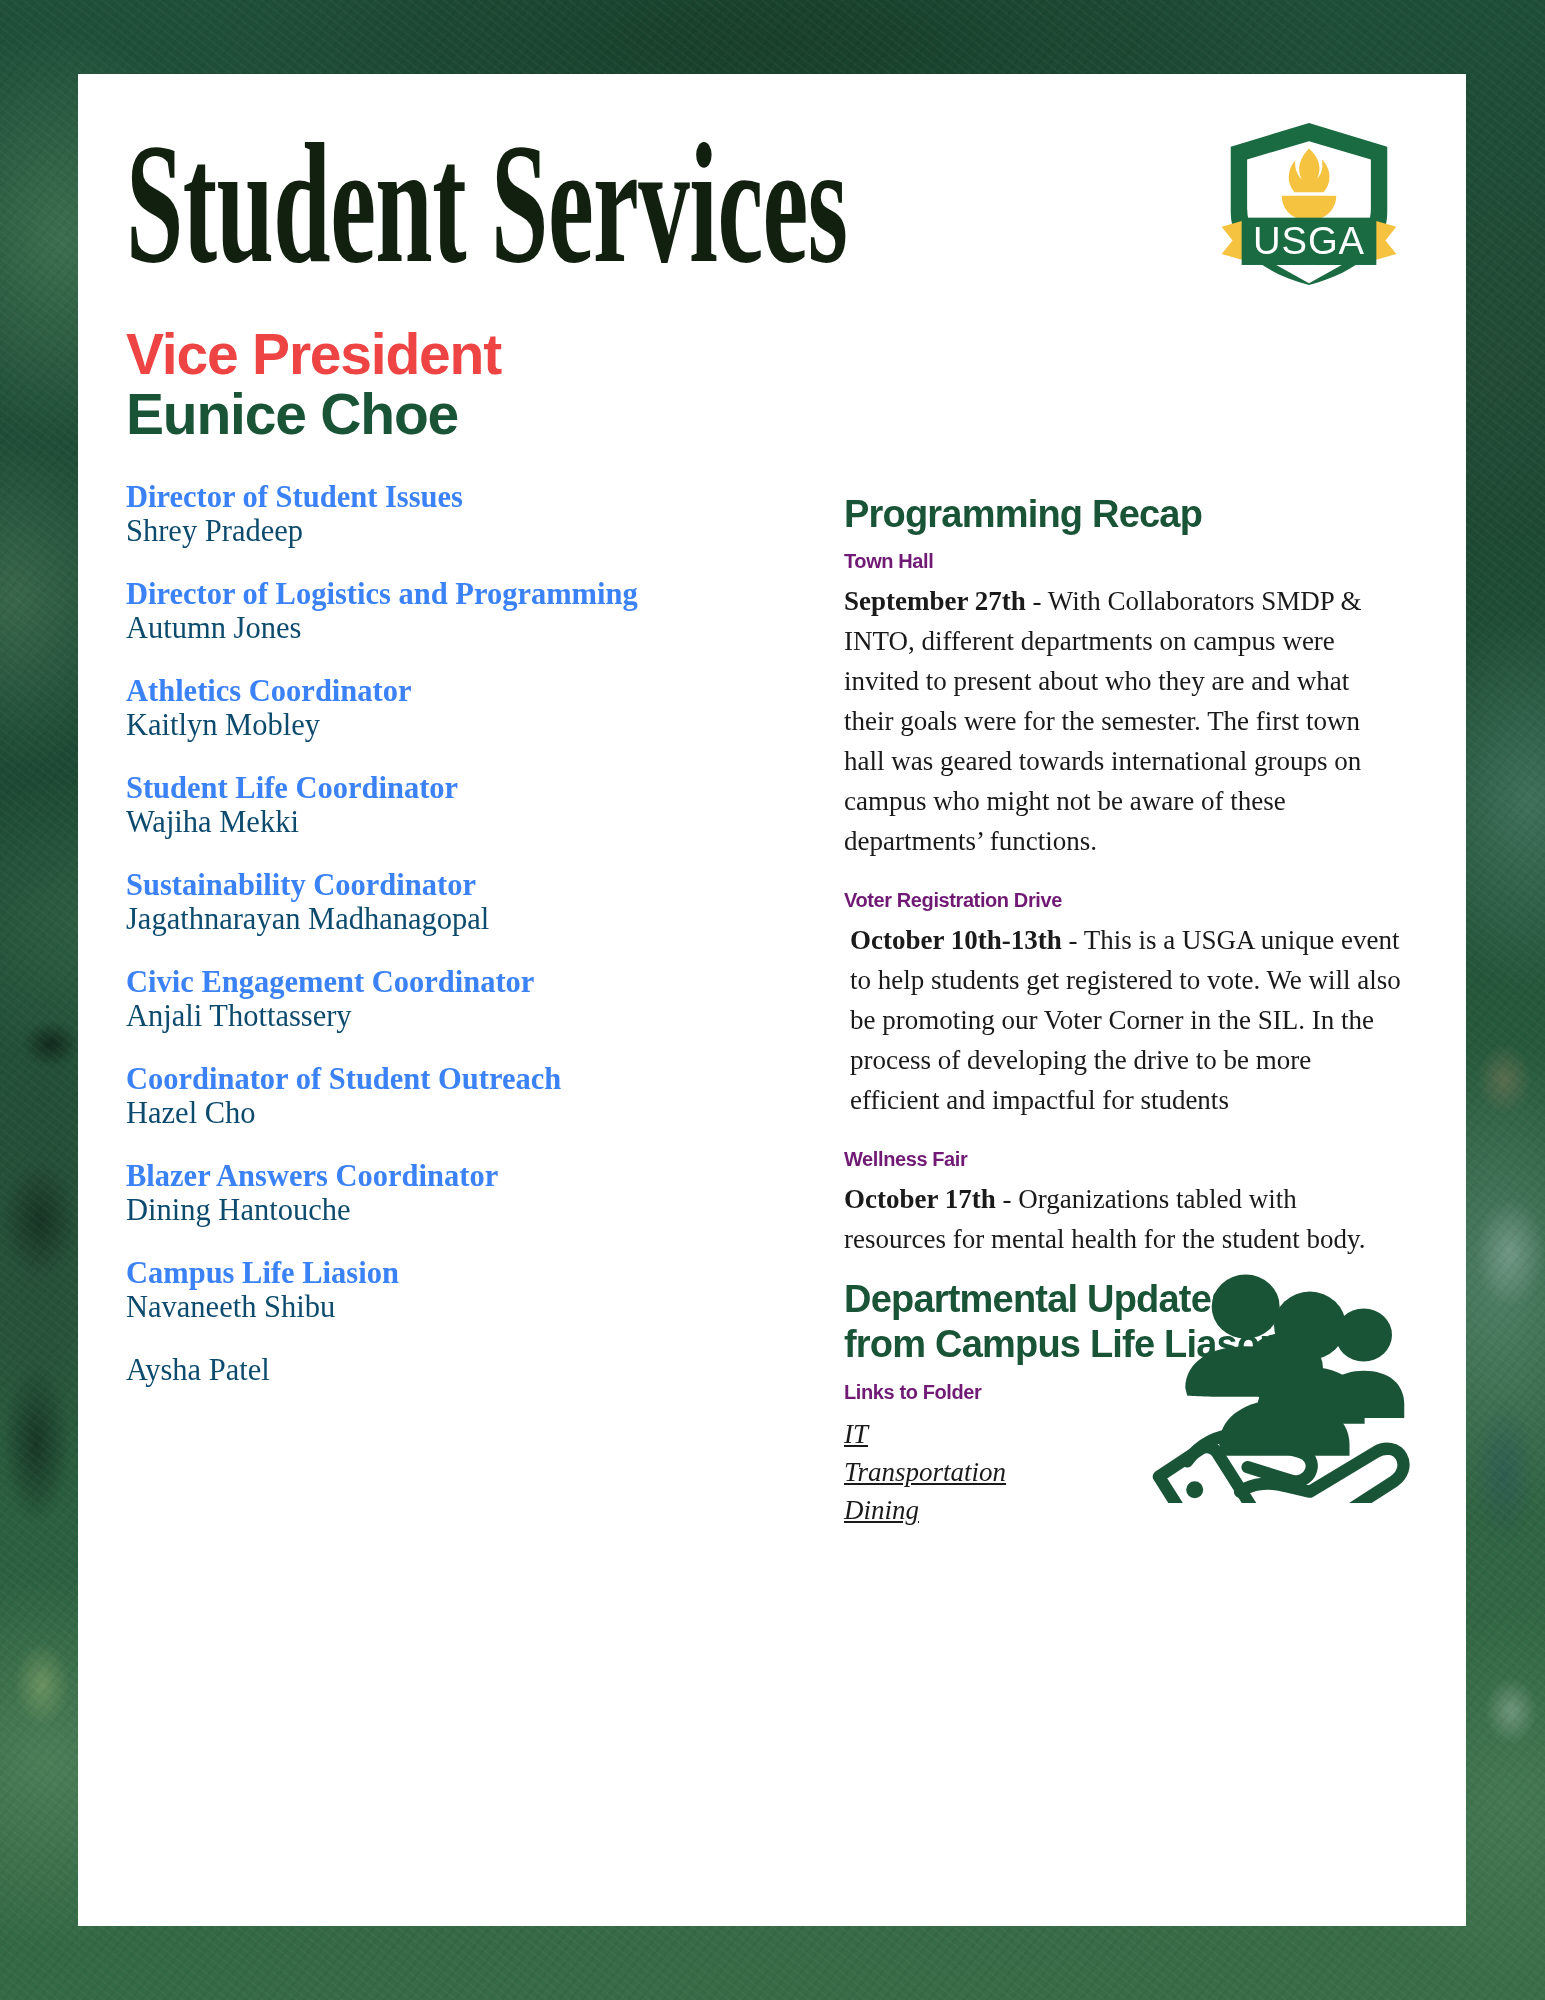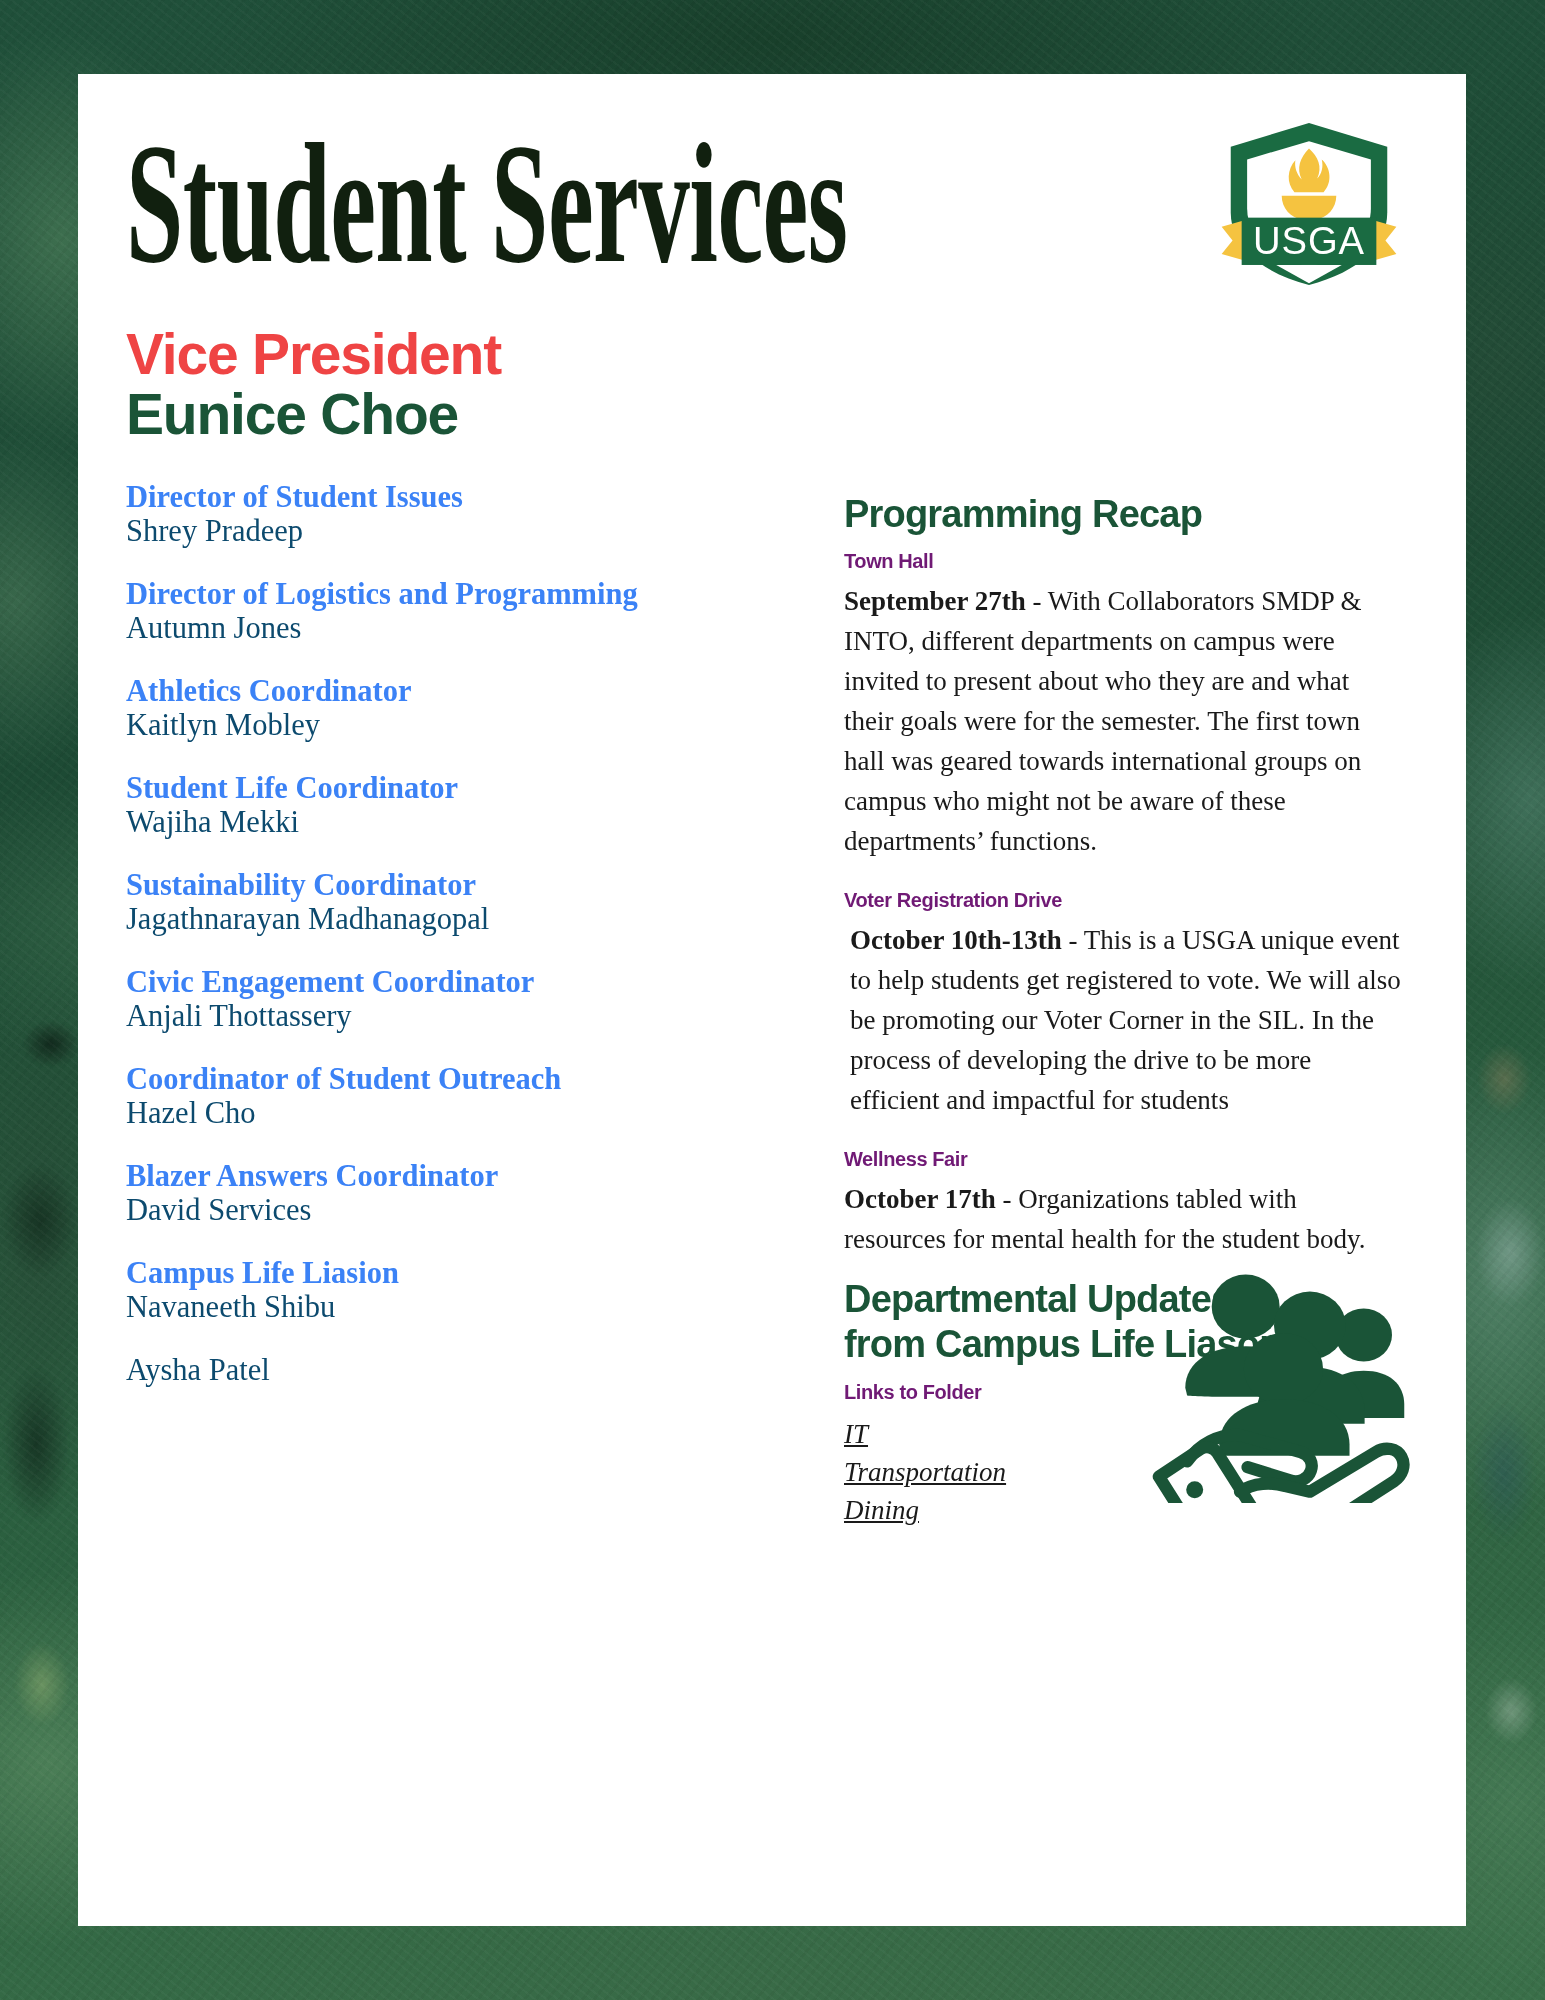--- a/index.html
+++ b/index.html
@@ -278,21 +278,21 @@
         <div class="roster-name">Anjali Thottassery</div>
       </div>
 
       <div class="roster-entry">
         <div class="roster-title">Coordinator of Student Outreach</div>
         <div class="roster-name">Hazel Cho</div>
       </div>
 
       <div class="roster-entry">
         <div class="roster-title">Blazer Answers Coordinator</div>
-        <div class="roster-name">David Services</div>
+        <div class="roster-name">Dining Hantouche</div>
       </div>
 
       <div class="roster-entry">
         <div class="roster-title">Campus Life Liasion</div>
         <div class="roster-name">Navaneeth Shibu</div>
       </div>
 
       <div class="roster-entry">
         <div class="roster-name">Aysha Patel</div>
       </div>

